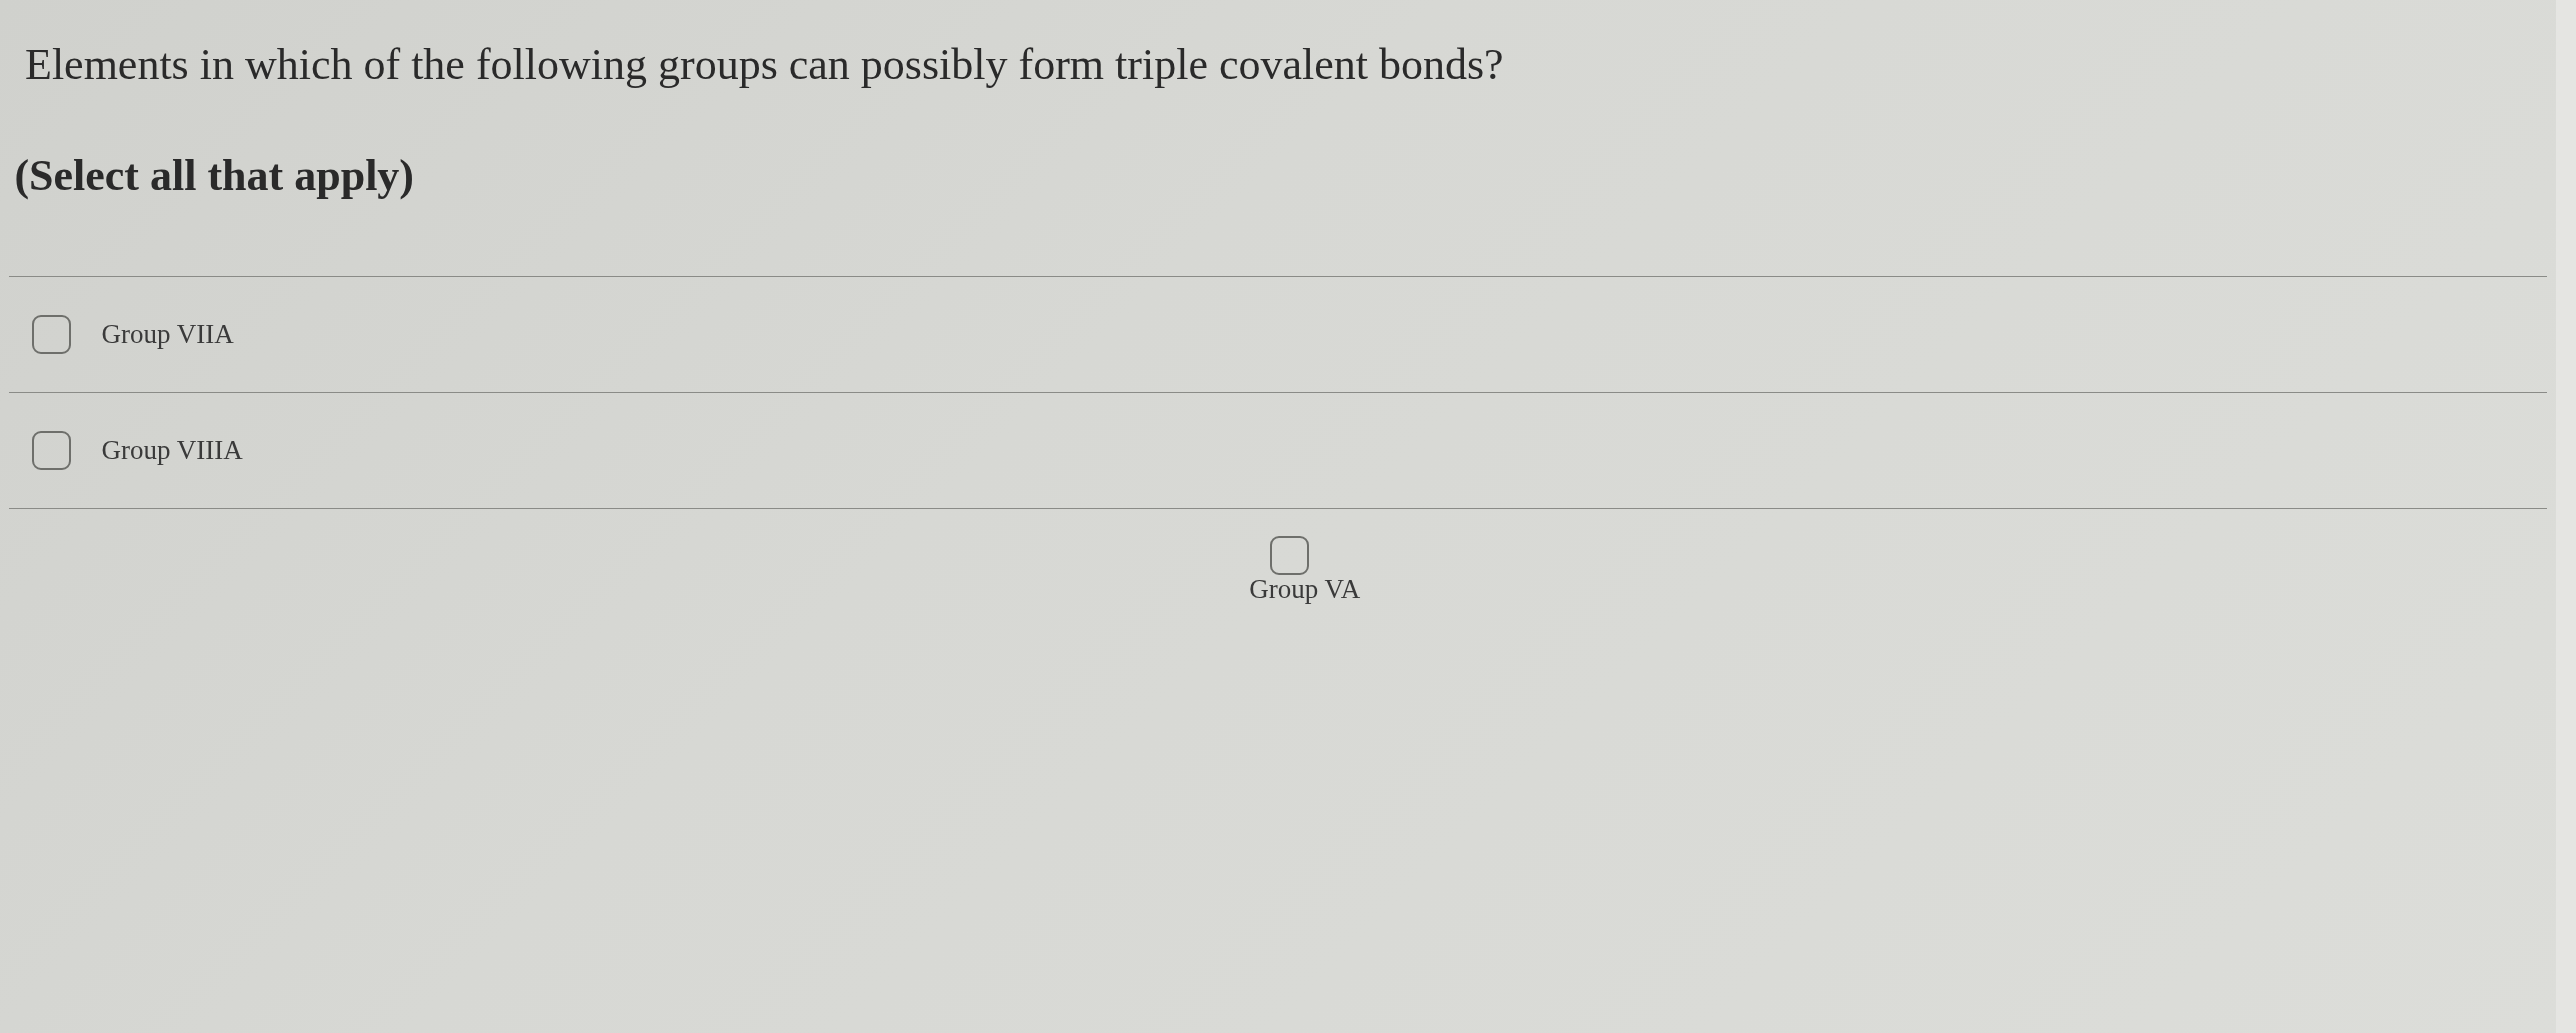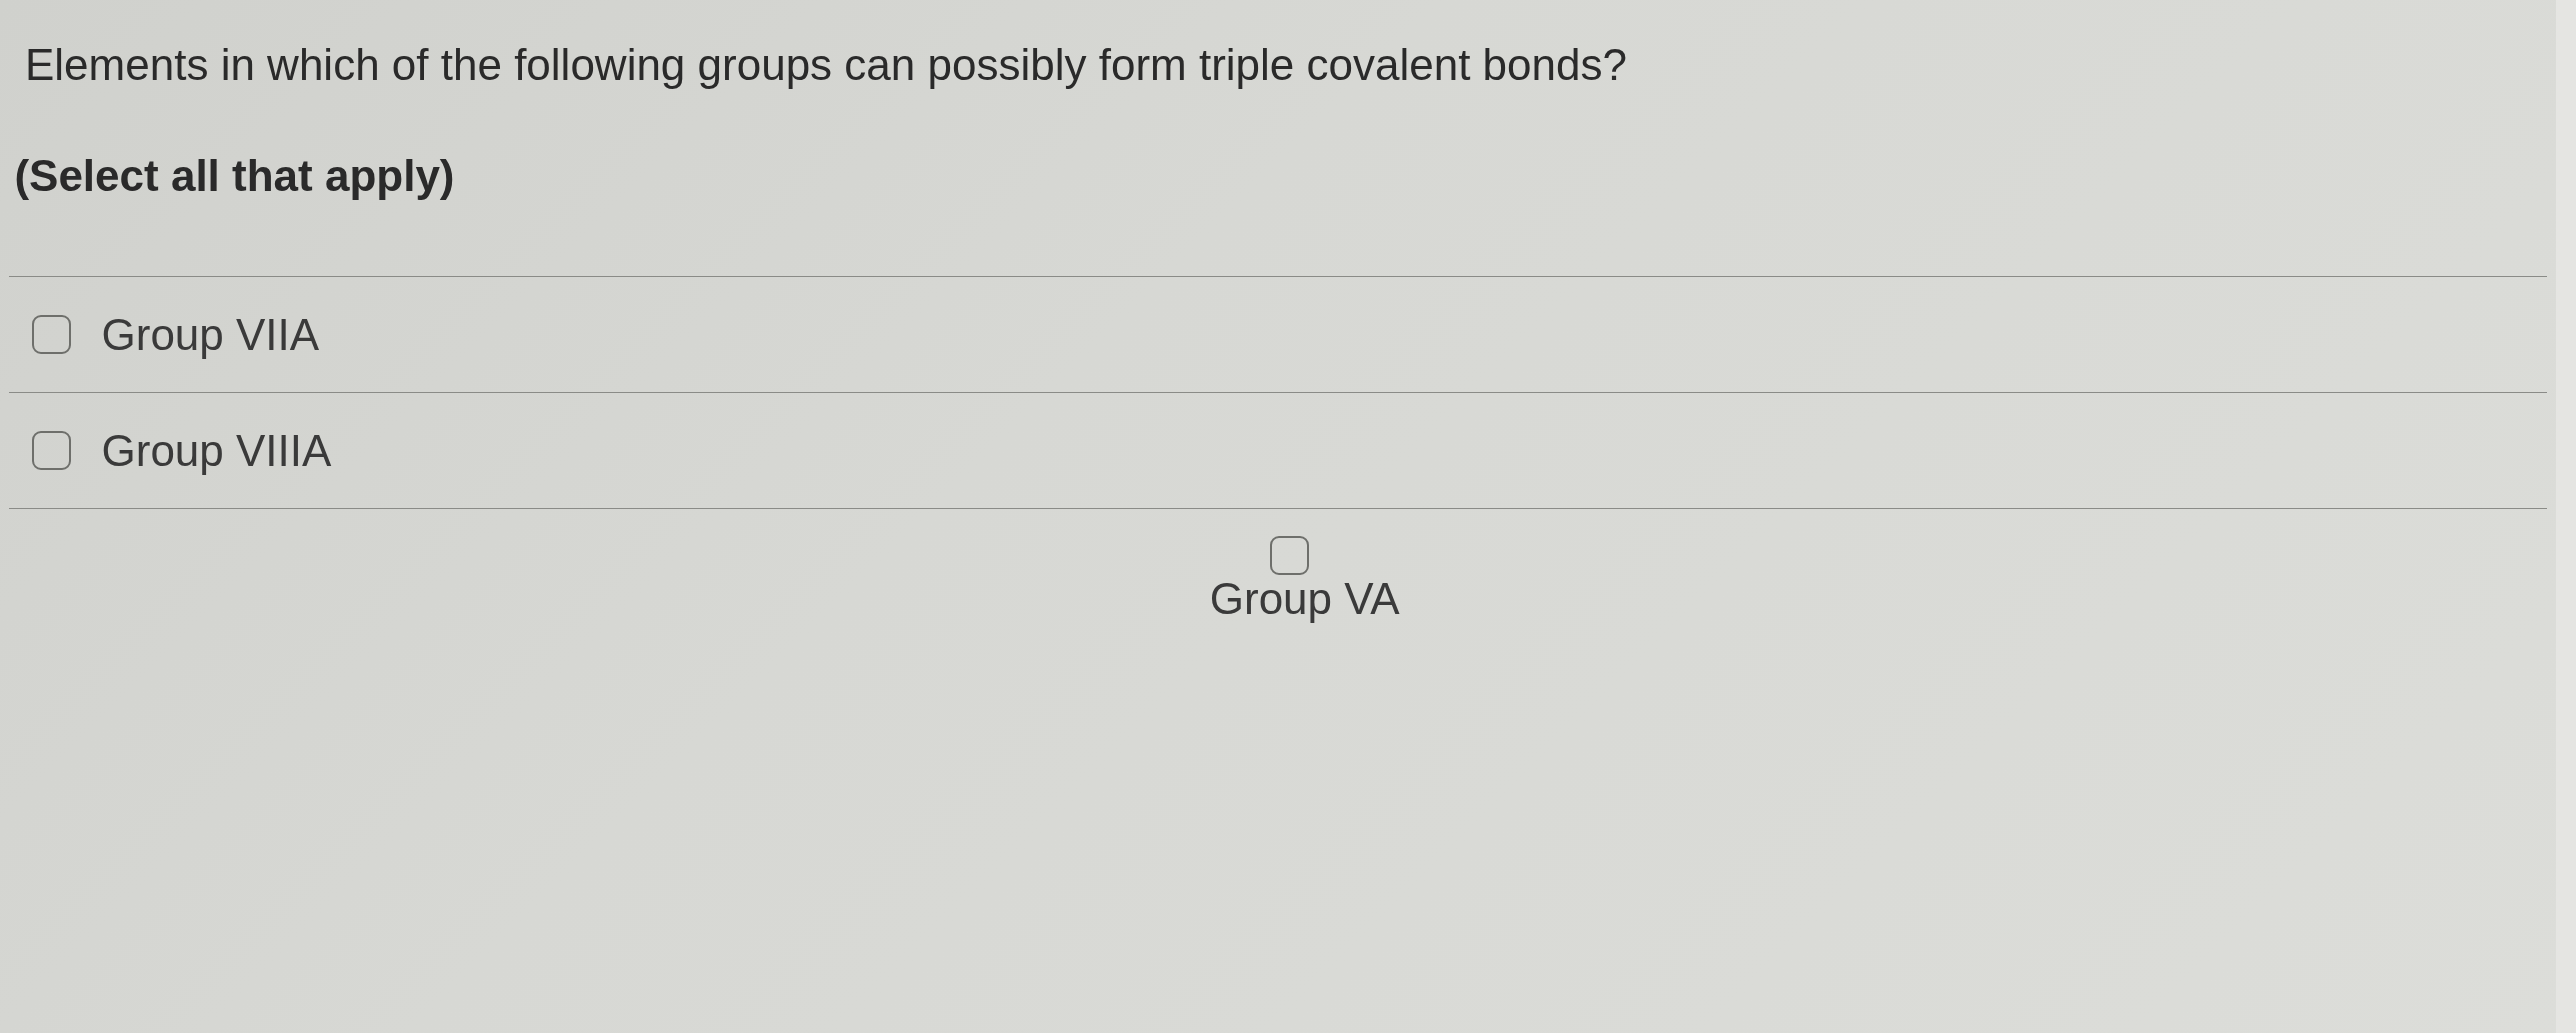--- a/index.html
+++ b/index.html
@@ -1,18 +1,19 @@
 <!DOCTYPE html>
 <html style="font-size:14.3px"><head>
 <meta charset="utf-8">
 <style>
   * {
     margin: 0;
     padding: 0;
     box-sizing: border-box;
+    font-family: Liberation Serif, serif;
   }
   html, body {
     width: 100%;
     height: 100%;
   }
   body {
     font-family: "Segoe UI", "Helvetica Neue", Arial, sans-serif;
     background: #d5d6d2;
     background: linear-gradient(135deg, #d0d1cd 0%, #d7d8d4 40%, #dcddd9 100%);
     color: #2a2a2a;
@@ -58,21 +59,21 @@
   .checkbox {
     width: 39px;
     height: 39px;
     border: 2.7px solid #6e6f6b;
     border-radius: 9px;
     background: transparent;
     flex-shrink: 0;
     cursor: pointer;
   }
   .option-label {
-    font-size: 44px;
+    font-size: 27px;
     font-weight: 400;
     color: #3a3a3a;
     margin-left: 30.5px;
     line-height: 1.1;
   }
 </style>
 </head>
 <body>
 
 <div class="page">

